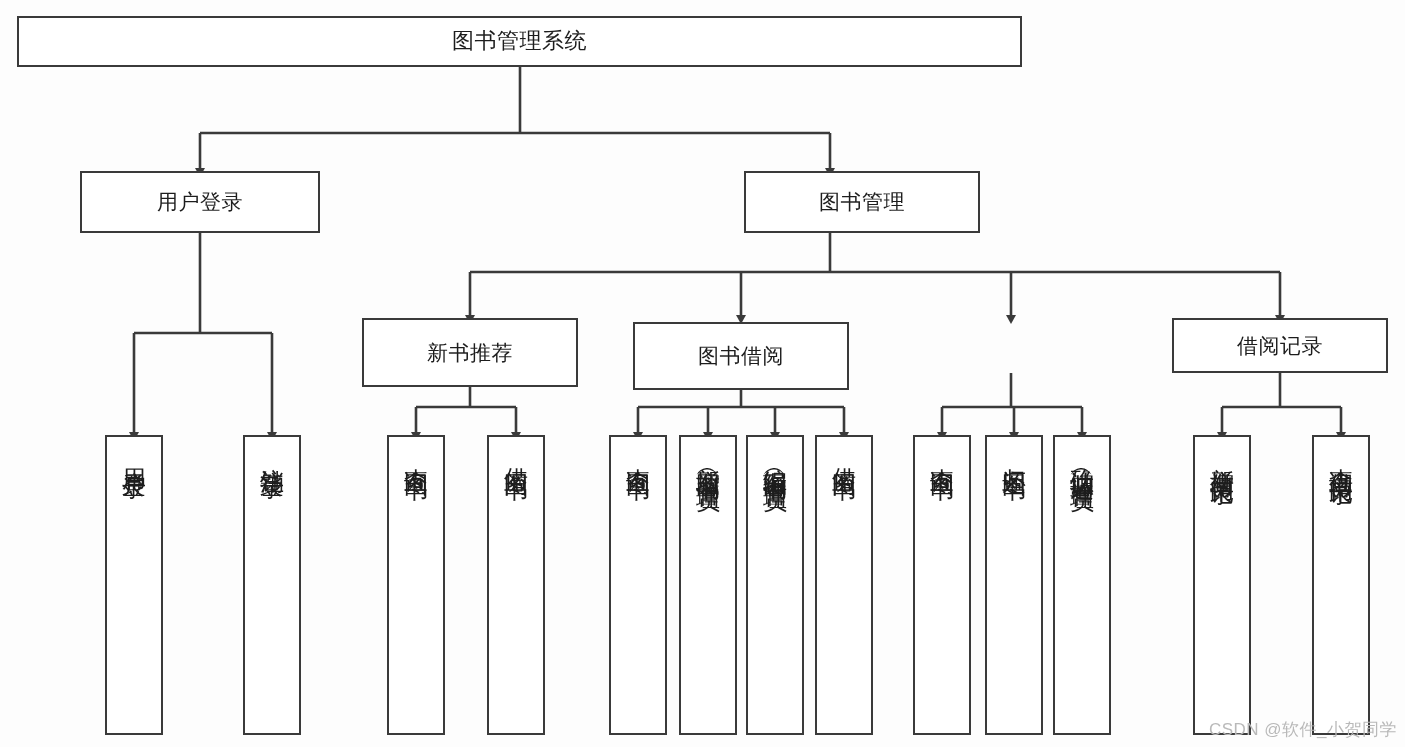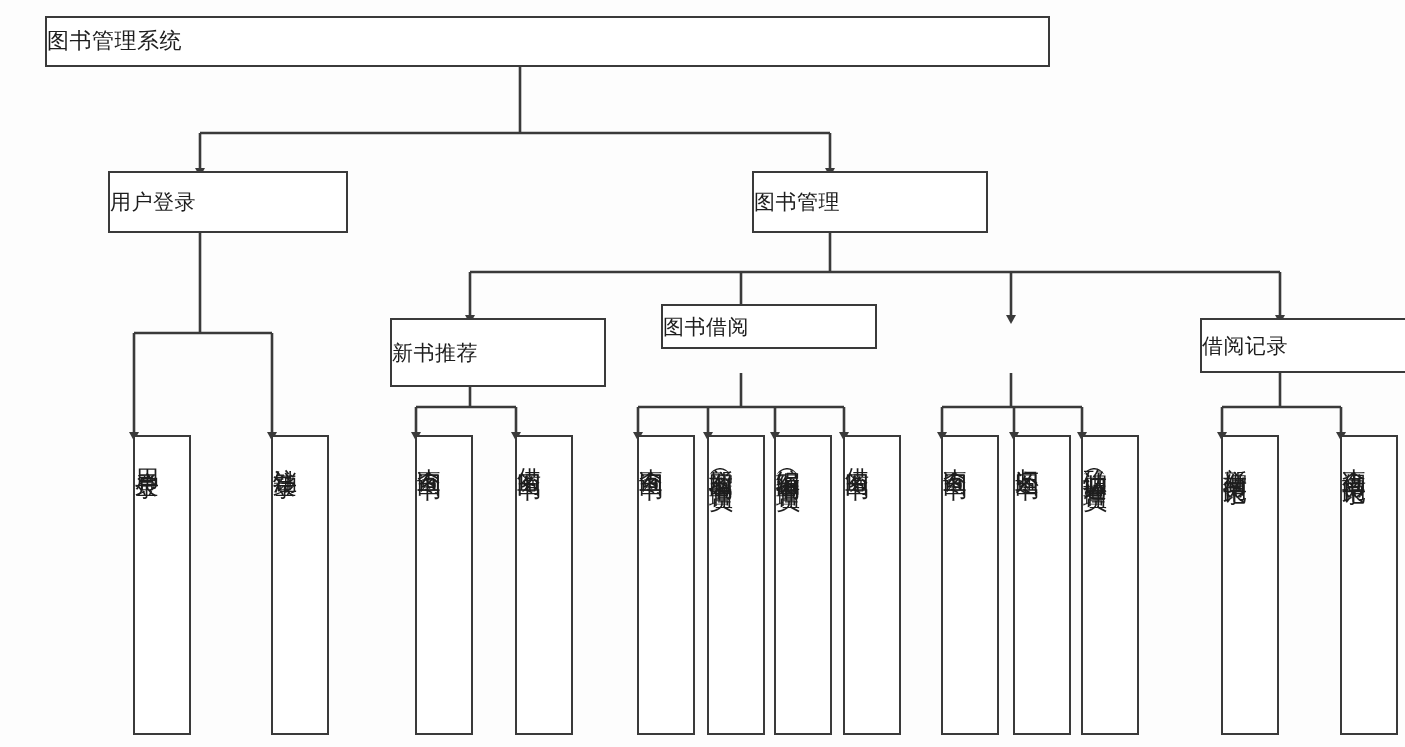--- a/index.html
+++ b/index.html
@@ -26,23 +26,22 @@
     height: 747px;
     pointer-events: none;
   }
   .node {
     position: absolute;
     box-sizing: border-box;
     background: #ffffff;
     border: 2px solid #3a3a3a;
     display: flex;
     align-items: center;
-    justify-content: flex-start;
+    justify-content: center;
     color: #1d1d1d;
-    margin-left: 28px;
   }
   .node .label {
     text-align: center;
     line-height: 1.12;
     letter-spacing: 0.5px;
   }
   
   .node.h .label {
     font-size: 21px;
     white-space: nowrap;
@@ -120,28 +119,28 @@
       </g>
   </svg>
 
   <div class="node h root" style="left: 17px; top: 16px; width: 1005px; height: 51px;">
     <span class="label">图书管理系统</span>
   </div>
 
   <div class="node h" style="left: 80px; top: 171px; width: 240px; height: 62px;">
     <span class="label">用户登录</span>
   </div>
-  <div class="node h" style="left: 724px; top: 171px; width: 236px; height: 62px;">
+  <div class="node h" style="left: 744px; top: 171px; width: 236px; height: 62px;">
     <span class="label">图书管理</span>
   </div>
 
   <div class="node h" style="left: 362px; top: 318px; width: 216px; height: 69px;">
     <span class="label">新书推荐</span>
   </div>
-  <div class="node h" style="left: 633px; top: 304px; width: 216px; height: 45px;">
+  <div class="node h" style="left: 633px; top: 322px; width: 216px; height: 68px;">
     <span class="label">图书借阅</span>
   </div>
   <div class="node h" style="left: 1172px; top: 318px; width: 216px; height: 55px;">
     <span class="label">借阅记录</span>
   </div>
 
   <div class="node v" style="left: 105px; top: 435px; width: 58px; height: 300px;">
     <span class="label">用户登录</span>
   </div>
   <div class="node v" style="left: 243px; top: 435px; width: 58px; height: 300px;">
@@ -174,13 +173,14 @@
   <div class="node v" style="left: 1053px; top: 435px; width: 58px; height: 300px;">
     <span class="label">确认归还（管理员）</span>
   </div>
   <div class="node v" style="left: 1193px; top: 435px; width: 58px; height: 300px;">
     <span class="label">新增借阅记录</span>
   </div>
   <div class="node v" style="left: 1312px; top: 435px; width: 58px; height: 300px;">
     <span class="label">查询借阅记录</span>
   </div>
 
+  <div id="watermark">CSDN @软件_小贺同学</div>
 </div>
 
 </body></html>

